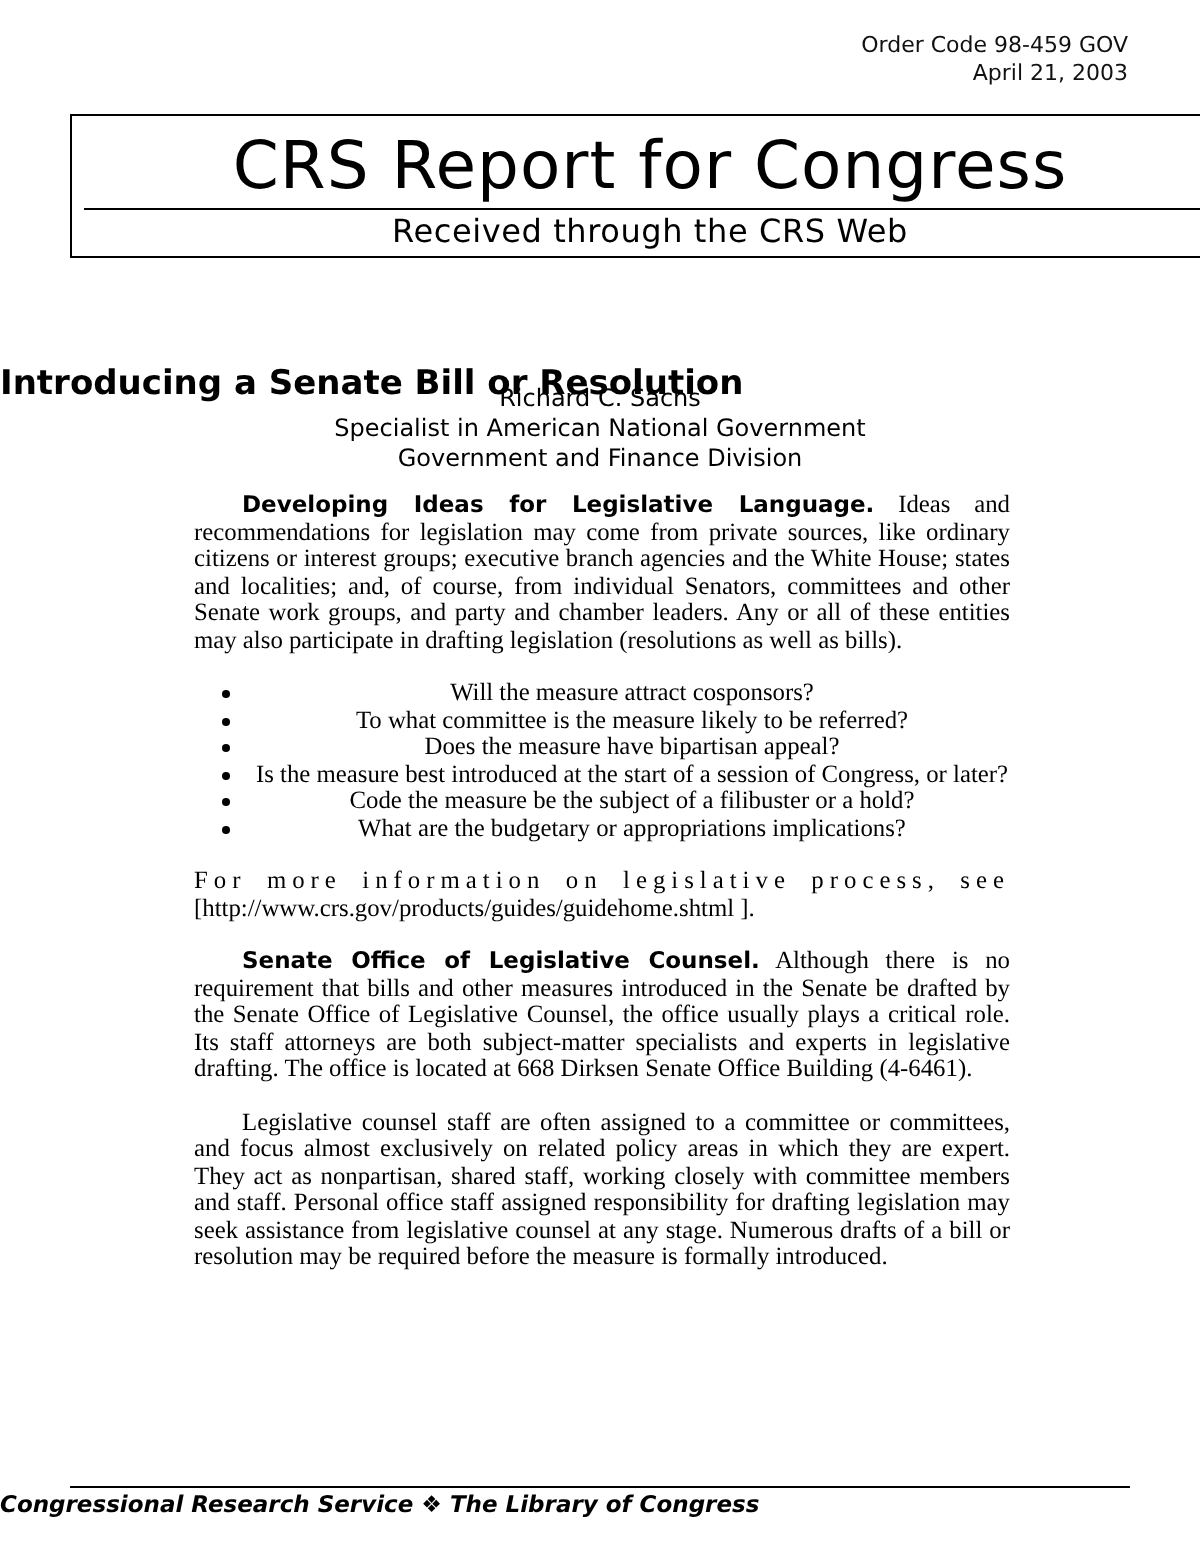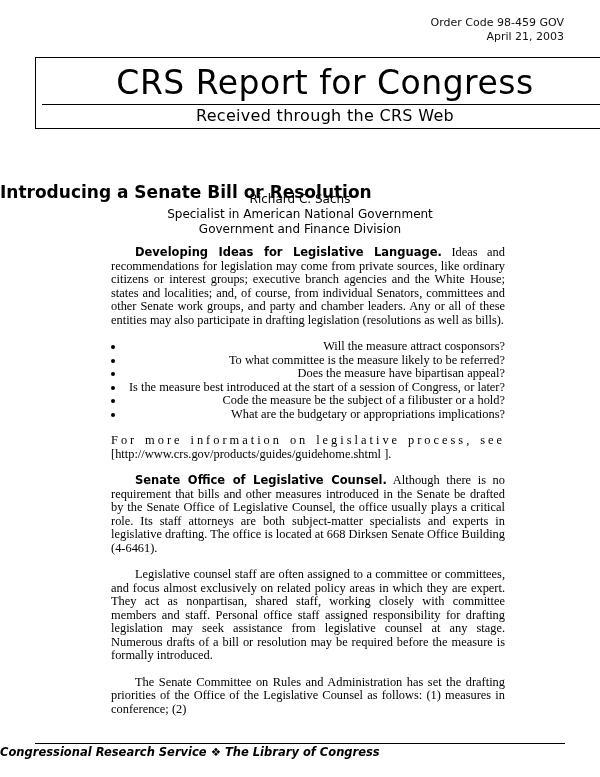--- a/index.html
+++ b/index.html
@@ -5,23 +5,23 @@
   html, body { margin: 0; padding: 0; background: #ffffff; }
   body { width: 600px; height: 777px; position: relative; overflow: hidden; color: #000; }
   .order { position: absolute; right: 36px; top: 16px; text-align: right; font-family: "DejaVu Sans", sans-serif; font-size: 11px; line-height: 14px; color: #111; }
   .banner { position: absolute; left: 35px; top: 57px; width: 580px; height: 72px; border: 1px solid #000; box-sizing: border-box; }
   .banner-title { position: absolute; left: 0; right: 0; top: 5px; text-align: center; font-family: "DejaVu Sans", sans-serif; font-size: 33px; letter-spacing: 0.5px; line-height: 40px; }
   .banner-rule { position: absolute; left: 6px; right: 6px; top: 46px; border-top: 1px solid #000; }
   .banner-sub { position: absolute; left: 0; right: 0; top: 47px; text-align: center; font-family: "DejaVu Sans", sans-serif; font-size: 16px; line-height: 22px; letter-spacing: 0.3px; }
   .title { position: absolute; left: 0; right: 0; top: 158px; text-align: left; font-family: "DejaVu Sans", sans-serif; font-weight: bold; font-size: 17px; margin-top: 24px; }
   .author { position: absolute; left: 0; right: 0; top: 192px; text-align: center; font-family: "DejaVu Sans", sans-serif; font-size: 12px; line-height: 15px; }
   .body { position: absolute; left: 95px; width: 410px; top: 246px; font-family: "Liberation Serif", serif; font-size: 12.4px; line-height: 13.5px; text-align: justify; }
-  .body p { margin: 0 0 13px 16px; text-indent: 24px; }
+  .body p { margin: 0 0 13px 2px; text-indent: 24px; }
   .lead { font-family: "DejaVu Sans", sans-serif; font-weight: bold; font-size: 11.5px; }
-  ul { margin: 0 0 13px 0; padding-left: 30px; text-align: right; }
+  ul { margin: 0 0 13px 0; padding-left: 30px; text-align: center; }
   ul li { margin: 0; padding-left: 2px; }
   .more { letter-spacing: 0; text-indent: 0 !important; }
   .more .spaced { text-align-last: justify; display: block; letter-spacing: 3px; }
   .footer-rule { position: absolute; left: 35px; right: 35px; top: 743px; border-top: 1px solid #000; }
   .footer { position: absolute; left: 0; right: 0; top: 745px; text-align: left; font-family: "DejaVu Sans", sans-serif; font-weight: bold; font-style: italic; font-size: 11.5px; }
 </style>
 </head>
 <body>
 
 <div class="order">
@@ -52,17 +52,16 @@
     <li>Is the measure best introduced at the start of a session of Congress, or later?</li>
     <li>Code the measure be the subject of a filibuster or a hold?</li>
     <li>What are the budgetary or appropriations implications?</li>
   </ul>
   <p class="more">
     <span class="spaced">For more information on legislative process, see</span>
     <span>[http://www.crs.gov/products/guides/guidehome.shtml ].</span>
   </p>
   <p><span class="lead">Senate Office of Legislative Counsel.</span><span> Although there is no requirement that bills and other measures introduced in the Senate be drafted by the Senate Office of Legislative Counsel, the office usually plays a critical role.  Its staff attorneys are both subject-matter specialists and experts in legislative drafting.  The office is located at 668 Dirksen Senate Office Building (4-6461).</span></p>
   <p>Legislative counsel staff are often assigned to a committee or committees, and focus almost exclusively on related policy areas in which they are expert. They act as nonpartisan, shared staff, working closely with committee members and staff.  Personal office staff assigned responsibility for drafting legislation may seek assistance from legislative counsel at any stage.  Numerous drafts of a bill or resolution may be required before the measure is formally introduced.</p>
-  <p>The Senate Committee on Rules and Administration has set the drafting priorities of the Office of the Legislative Counsel as follows: (1) measures in conference; (2)</p>
 </div>
 
 <div class="footer-rule"></div>
 <div class="footer">Congressional Research Service ❖ The Library of Congress</div>
 
 </body></html>

